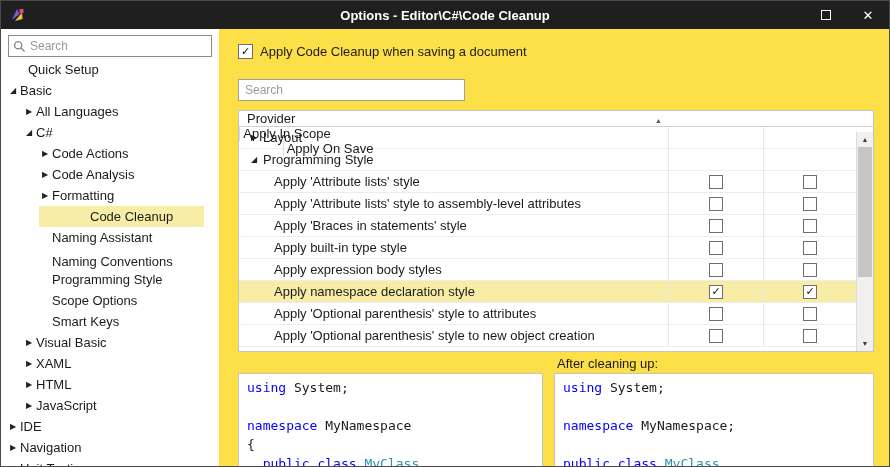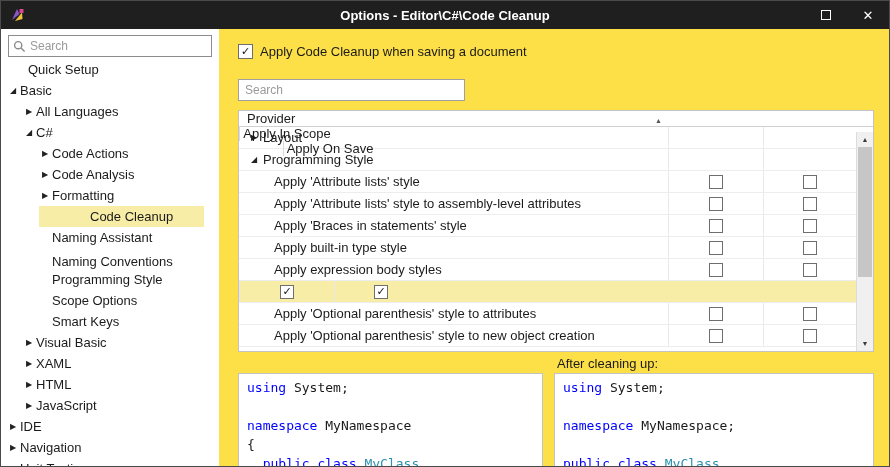--- a/index.html
+++ b/index.html
@@ -275,20 +275,23 @@
             <span>Apply expression body styles</span>
           </div>
           <div class="cell check-cell">
             <span class="checkbox"></span>
           </div>
           <div class="cell check-cell">
             <span class="checkbox"></span>
           </div>
         </div>
         <div class="trow highlighted">
+          <div class="cell provider-cell">
+            <span>Apply namespace declaration style</span>
+          </div>
           <div class="cell check-cell">
             <span class="checkbox checked">✓</span>
           </div>
           <div class="cell check-cell">
             <span class="checkbox checked">✓</span>
           </div>
         </div>
         <div class="trow">
           <div class="cell provider-cell">
             <span>Apply 'Optional parenthesis' style to attributes</span>

